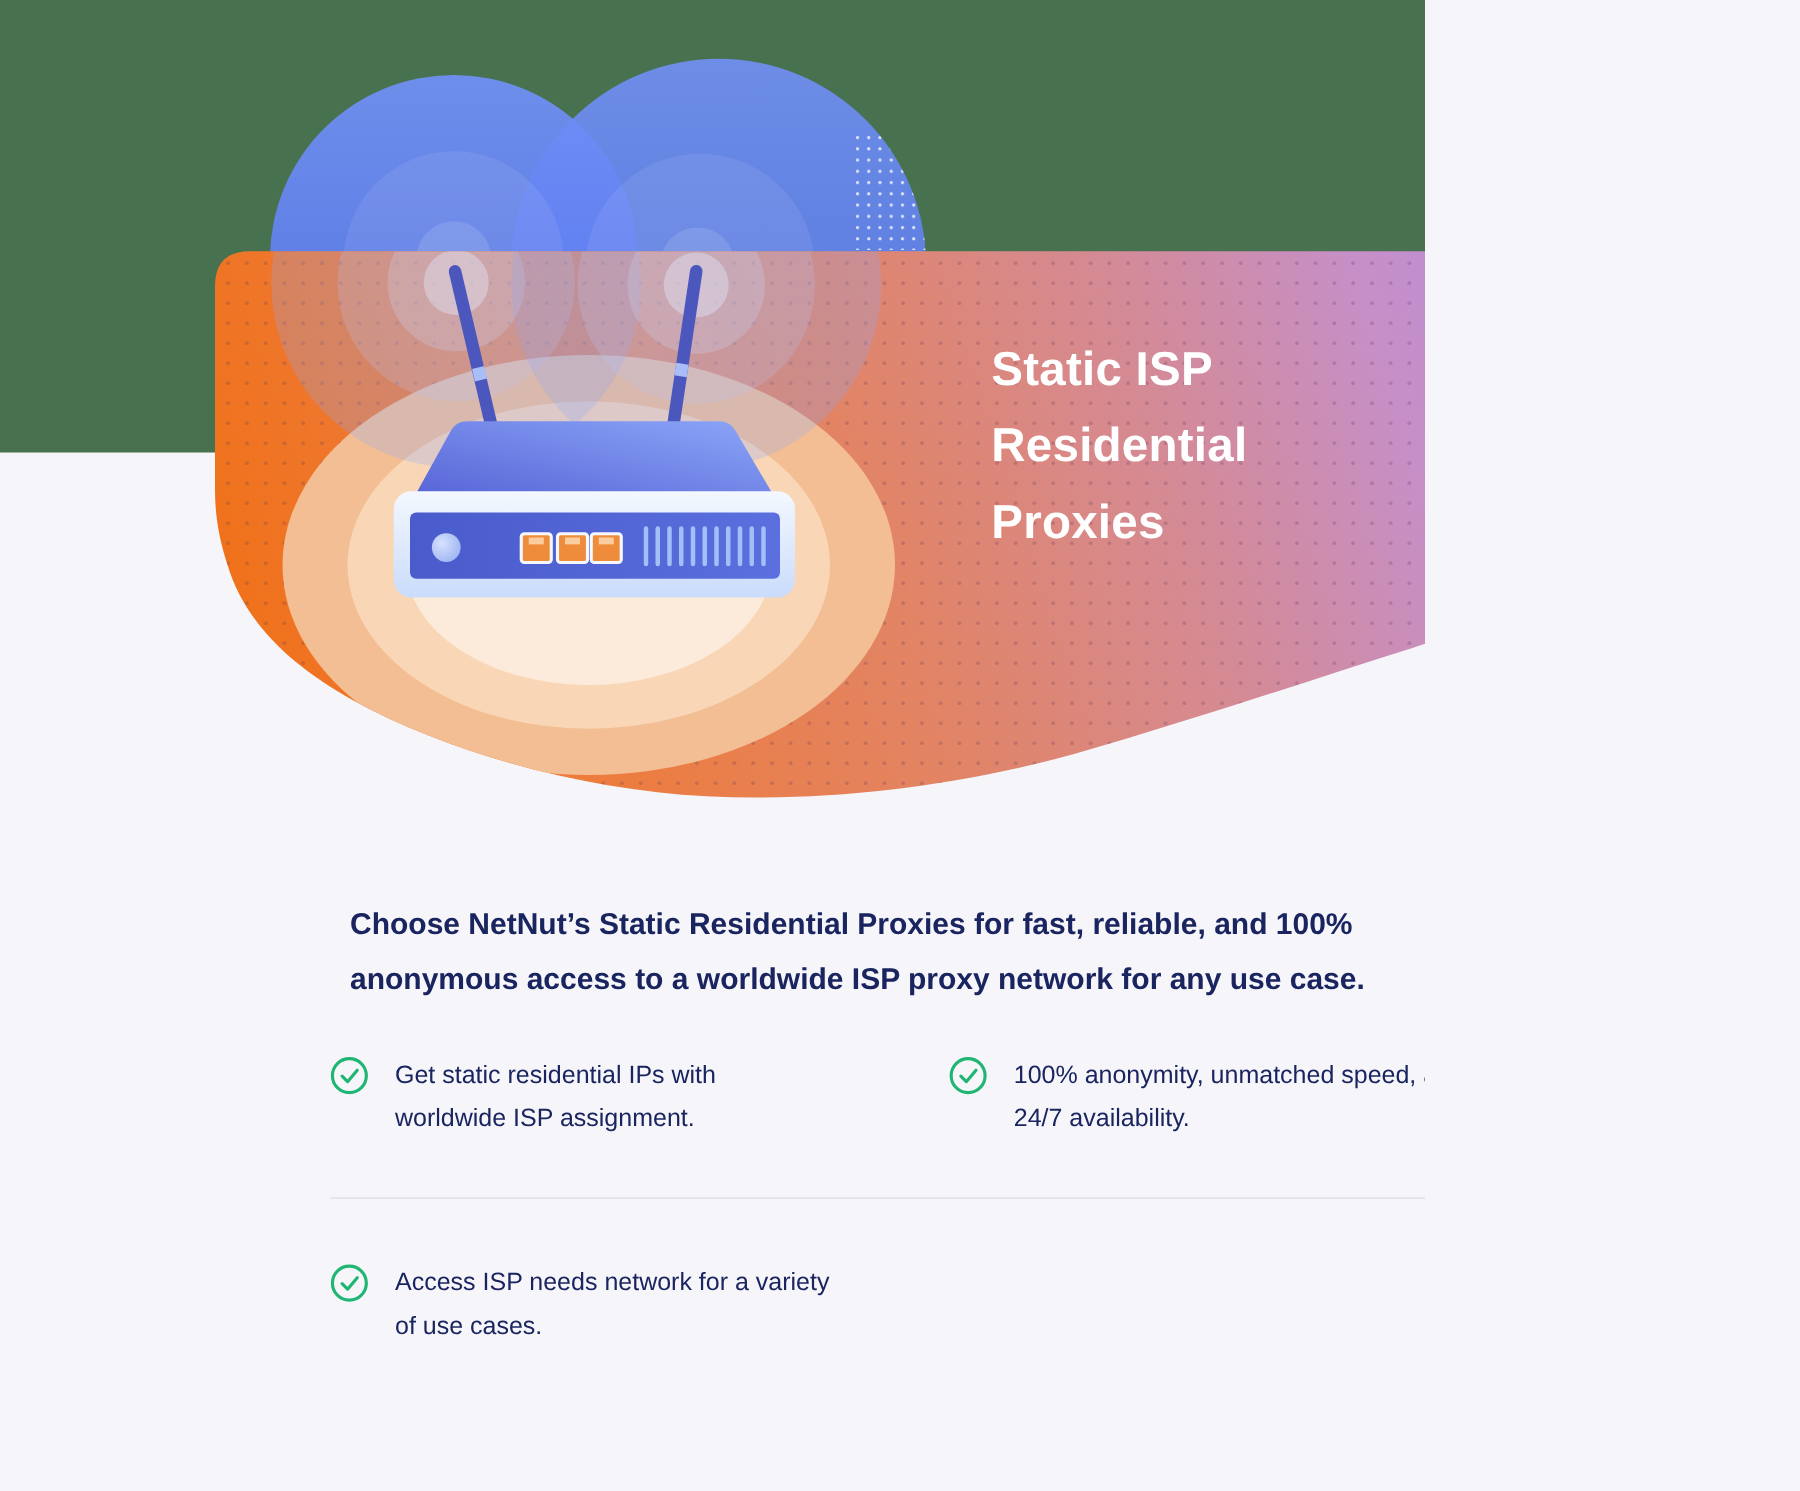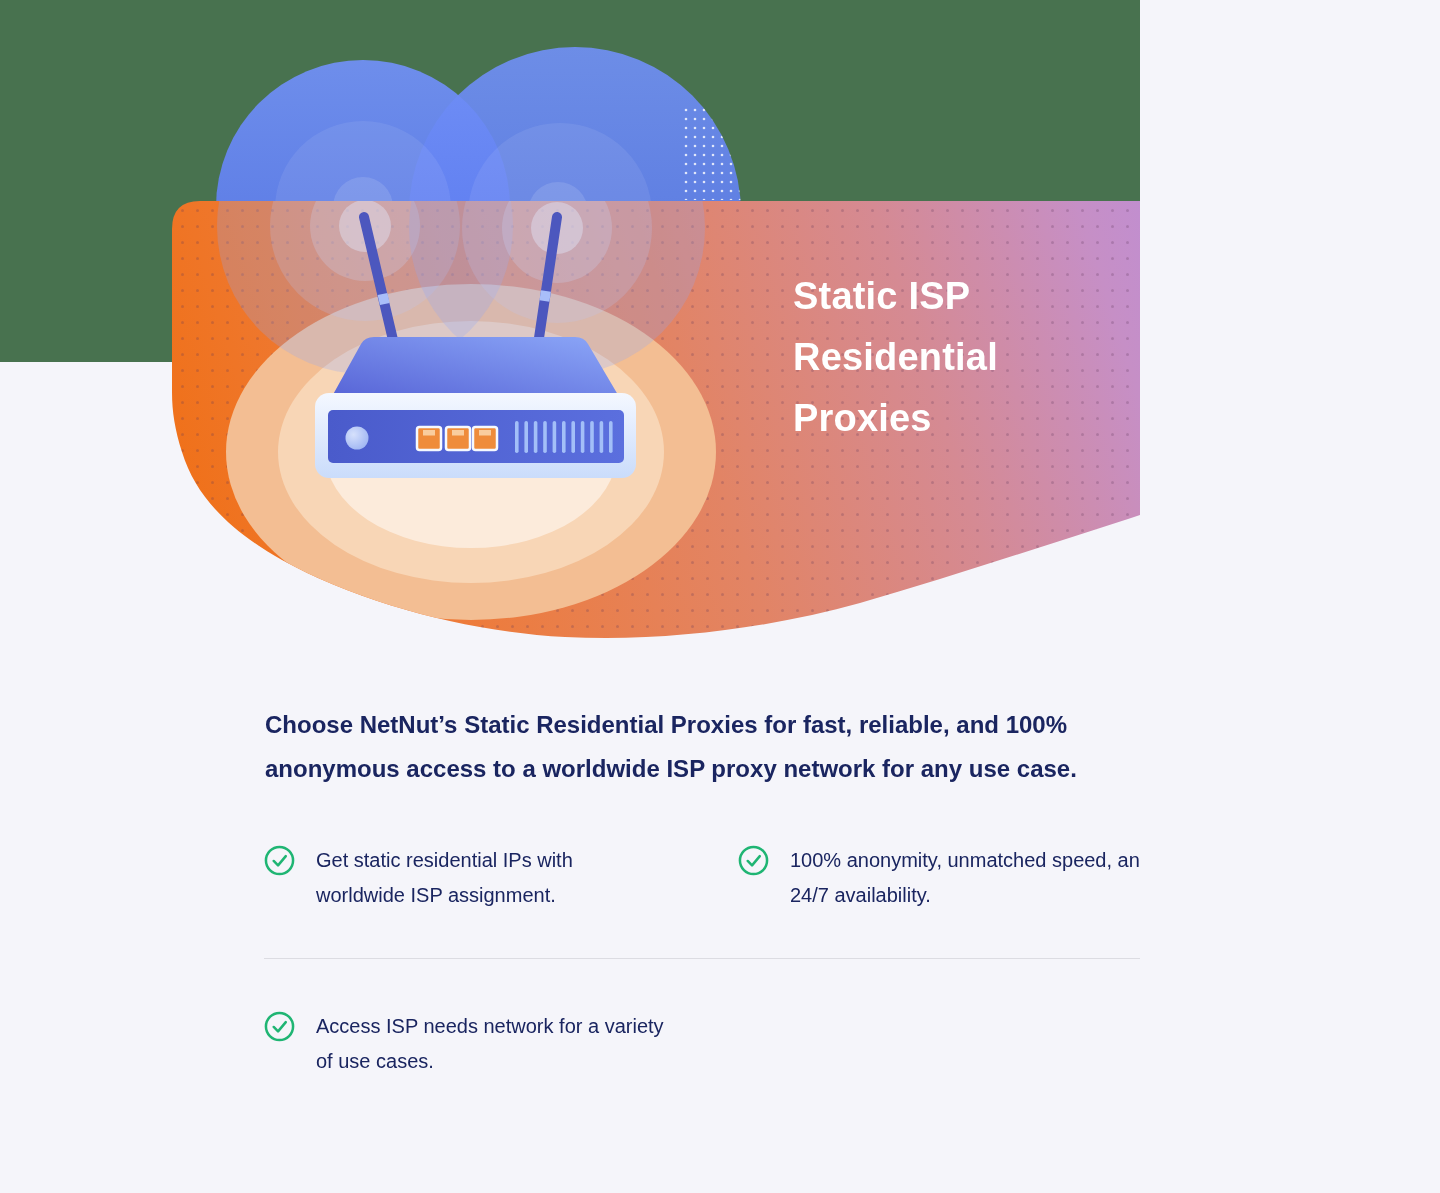--- a/index.html
+++ b/index.html
@@ -2,23 +2,23 @@
 <html><head>
 <meta charset="utf-8">
 <style>
   html,body{margin:0;padding:0;background:#F5F5FA;}
   .page{position:relative;width:1140px;height:1193px;overflow:hidden;
         font-family:"Liberation Sans",sans-serif;background:#F5F5FA;}
   .hero-svg{position:absolute;left:0;top:0;}
   .hero-title{position:absolute;left:793px;top:266px;width:310px;margin:0;
               font-size:38px;line-height:61px;font-weight:700;color:#FFFFFF;
               letter-spacing:.2px;}
-  .lead{position:absolute;left:264px;top:702px;width:905px;margin:1px;
+  .lead{position:absolute;left:264px;top:702px;width:905px;margin:16px;
         font-size:24px;line-height:44px;font-weight:600;color:#1A2560;}
-  .feature-row{position:absolute;left:264px;width:919px;display:flex;}
+  .feature-row{position:absolute;left:264px;width:919px;display:flex;justify-content:space-between;}
   .row-1{top:843px;}
   .row-2{top:1009px;}
   .feature{display:flex;align-items:flex-start;}
   .feature.col-left{flex:0 0 474px;}
   .check-wrap{flex:0 0 31px;height:31px;margin-top:2px;}
   .check-wrap svg{display:block;}
   .feature-text{margin-left:21px;font-size:20px;line-height:35px;
                 font-weight:500;color:#1A2560;}
   .feature.col-left .feature-text{width:350px;}
   .feature.col-right .feature-text{width:372px;}

